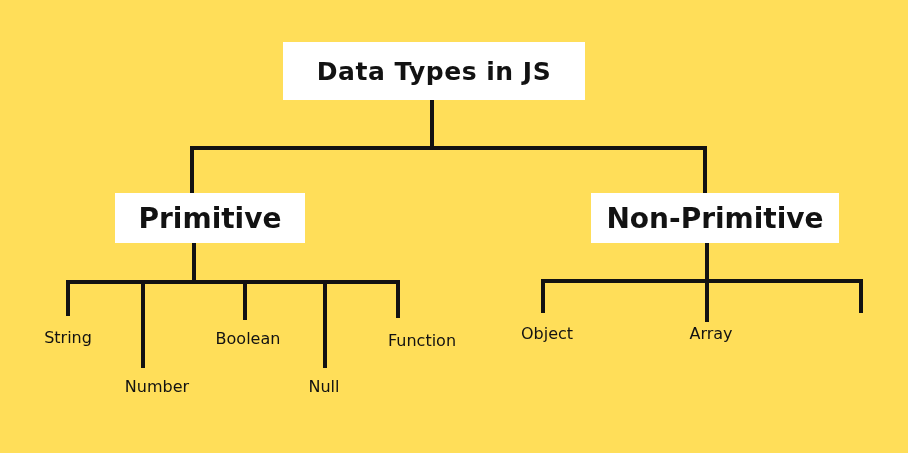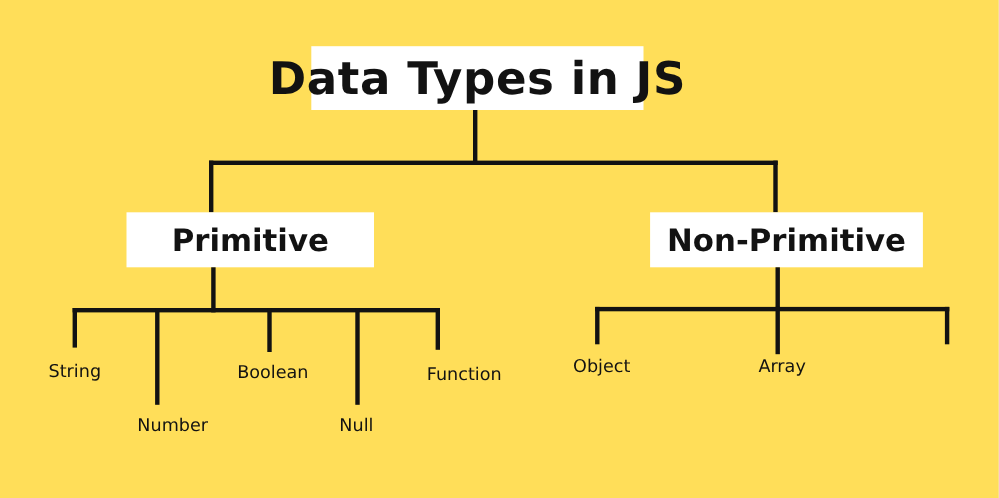--- a/index.html
+++ b/index.html
@@ -24,29 +24,29 @@
     background: var(--node-background);
     display: flex;
     align-items: center;
     justify-content: center;
     font-weight: bold;
     color: var(--text);
     white-space: nowrap;
   }
   .node.title {
     left: 283px; top: 42px; width: 302px; height: 58px;
-    font-size: 41px;
+    font-size: 25px;
     font-weight: 800;
     letter-spacing: 0.5px;
   }
   .node.branch {
     top: 193px; height: 50px;
     font-size: 28px;
   }
-  .node.branch.primitive { left: 115px; width: 225px; }
+  .node.branch.primitive { left: 115px; width: 190px; }
   .node.branch.nonprimitive { left: 591px; width: 248px; }
   .line {
     position: absolute;
     background: var(--line);
   }
   .leaf {
     position: absolute;
     transform: translate(-50%, -50%);
     font-weight: normal;
     font-size: 16px;

